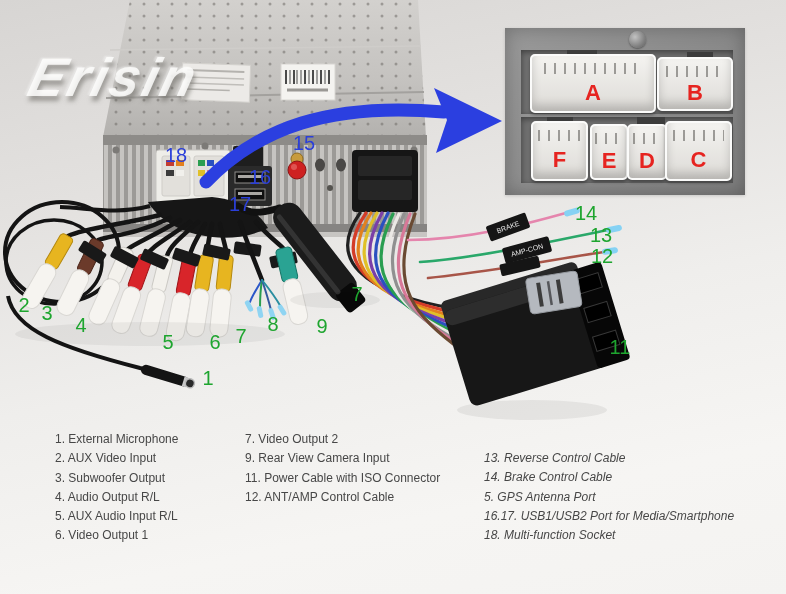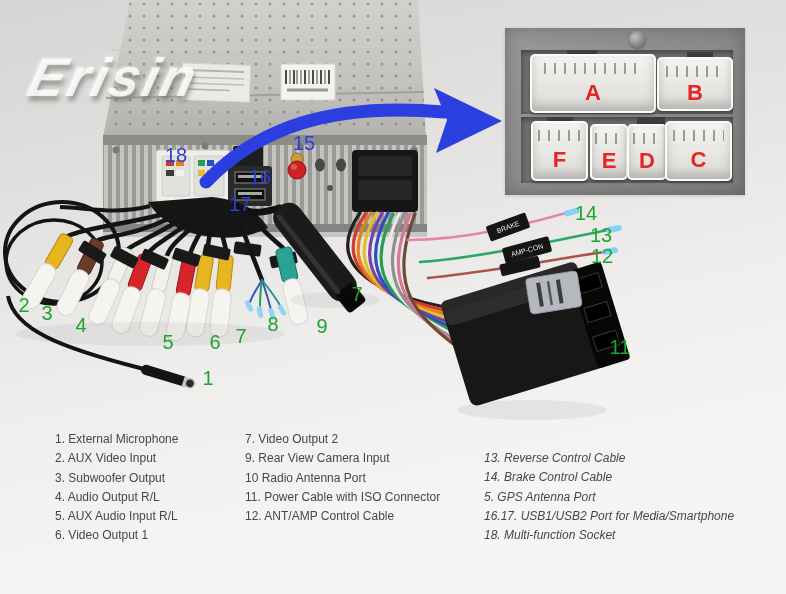--- a/index.html
+++ b/index.html
@@ -377,21 +377,20 @@
       <div class="legline">1. External Microphone</div>
       <div class="legline">2. AUX Video Input</div>
       <div class="legline">3. Subwoofer Output</div>
       <div class="legline">4. Audio Output R/L</div>
       <div class="legline">5. AUX Audio Input R/L</div>
       <div class="legline">6. Video Output 1</div>
     </div>
   <div id="col2" class="botcol">
       <div class="legline">7. Video Output 2</div>
       <div class="legline">9. Rear View Camera Input</div>
-      <div class="legline">10 Radio Antenna Port</div>
       <div class="legline">11. Power Cable with ISO Connector</div>
       <div class="legline">12. ANT/AMP Control Cable</div>
     </div>
   <div id="col3" class="botcol">
       <div class="legline">13. Reverse Control Cable</div>
       <div class="legline">14. Brake Control Cable</div>
       <div class="legline">5. GPS Antenna Port</div>
       <div class="legline">16.17. USB1/USB2 Port for Media/Smartphone</div>
       <div class="legline">18. Multi-function Socket</div>
     </div>

